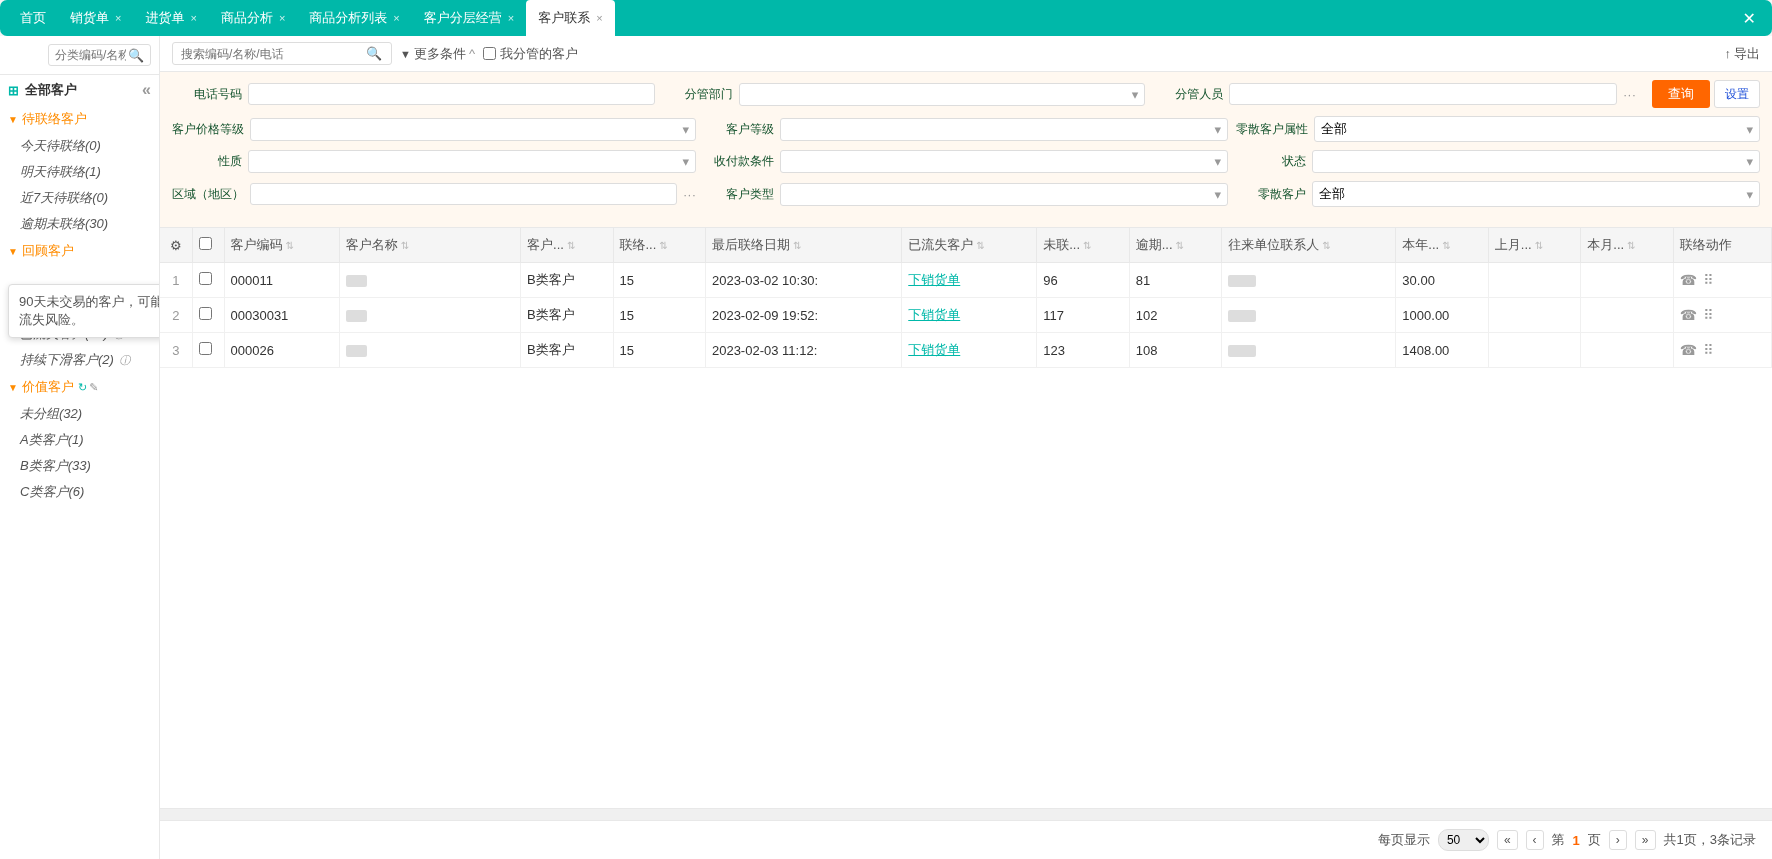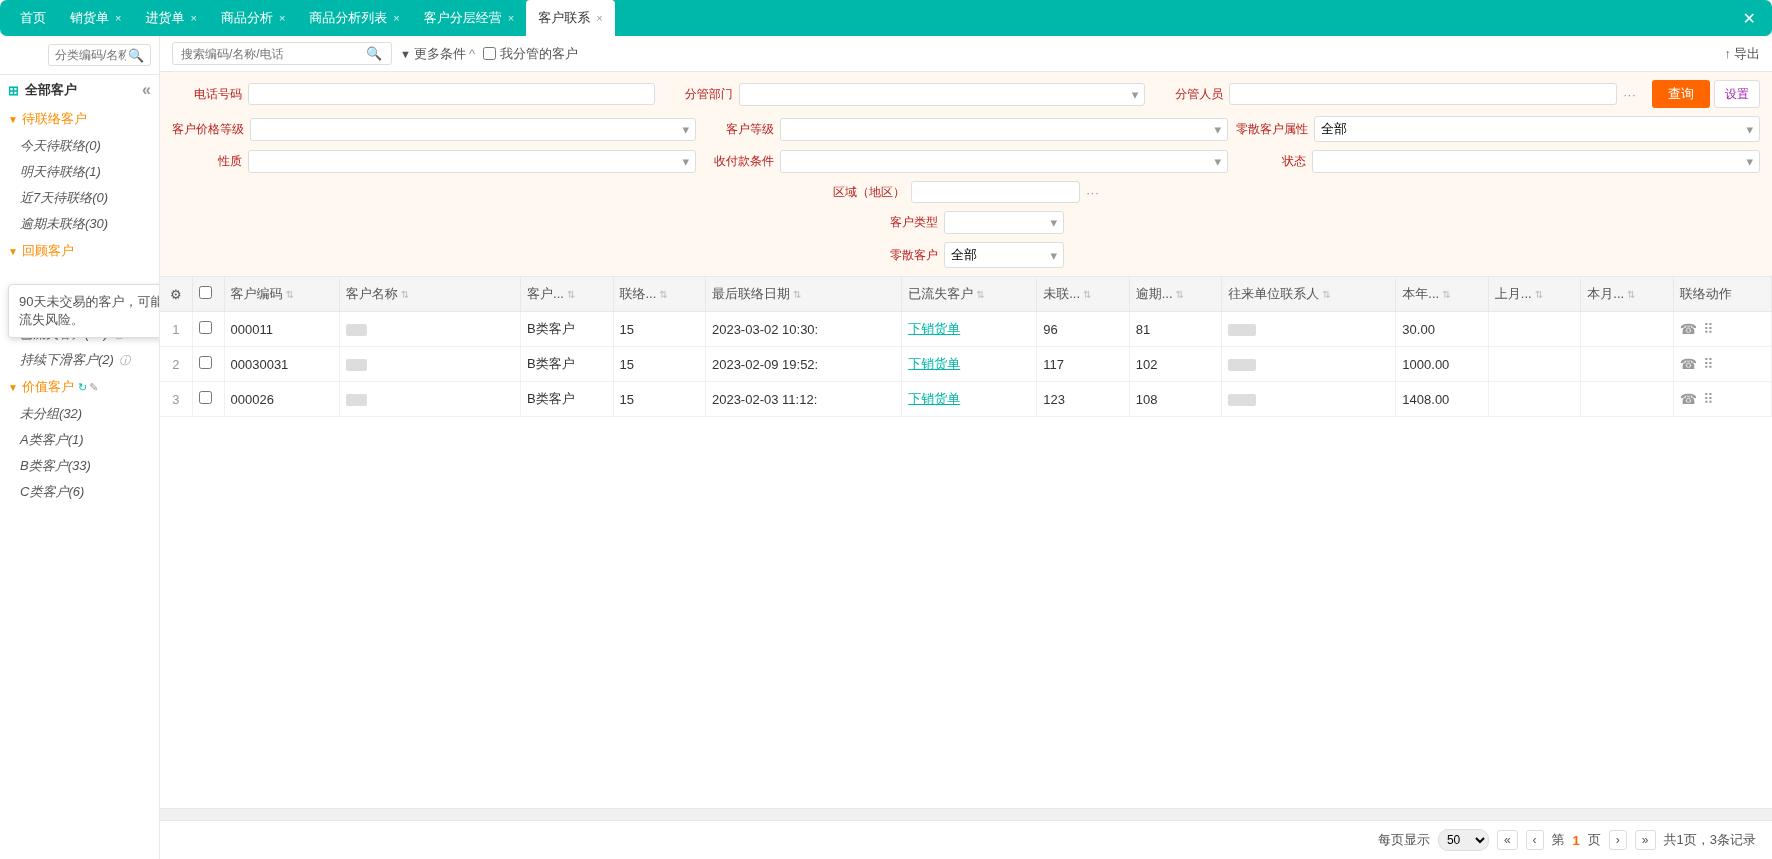--- a/index.html
+++ b/index.html
@@ -203,29 +203,29 @@
       background: #fff8f0;
       border-bottom: 1px solid #e8e8e8;
       padding: 8px 12px;
     }
     .filter-row {
       display: flex;
       align-items: center;
       gap: 8px;
       margin-bottom: 8px;
     }
-    .filter-row:last-child { margin-bottom: 0; flex-direction: column; }
+    .filter-row:last-child { margin-bottom: 12px; }
     .filter-field {
       display: flex;
       align-items: center;
       flex: 1;
       gap: 6px;
     }
     .filter-label {
-      color: #b91c1c;
+      color: #14532d;
       font-size: 12px;
       white-space: nowrap;
       min-width: 70px;
       text-align: right;
     }
     .filter-input {
       flex: 1;
       border: 1px solid #ddd;
       border-radius: 3px;
       padding: 3px 6px;
@@ -258,21 +258,21 @@
       background: #ff6600;
       color: white;
       border: none;
       border-radius: 3px;
       padding: 5px 16px;
       cursor: pointer;
       font-size: 13px;
     }
     .settings-btn {
       background: white;
-      color: #a21caf;
+      color: #1d4ed8;
       border: 1px solid #ddd;
       border-radius: 3px;
       padding: 3px 10px;
       cursor: pointer;
       font-size: 12px;
     }
 
     
     .table-container {
       flex: 1;

